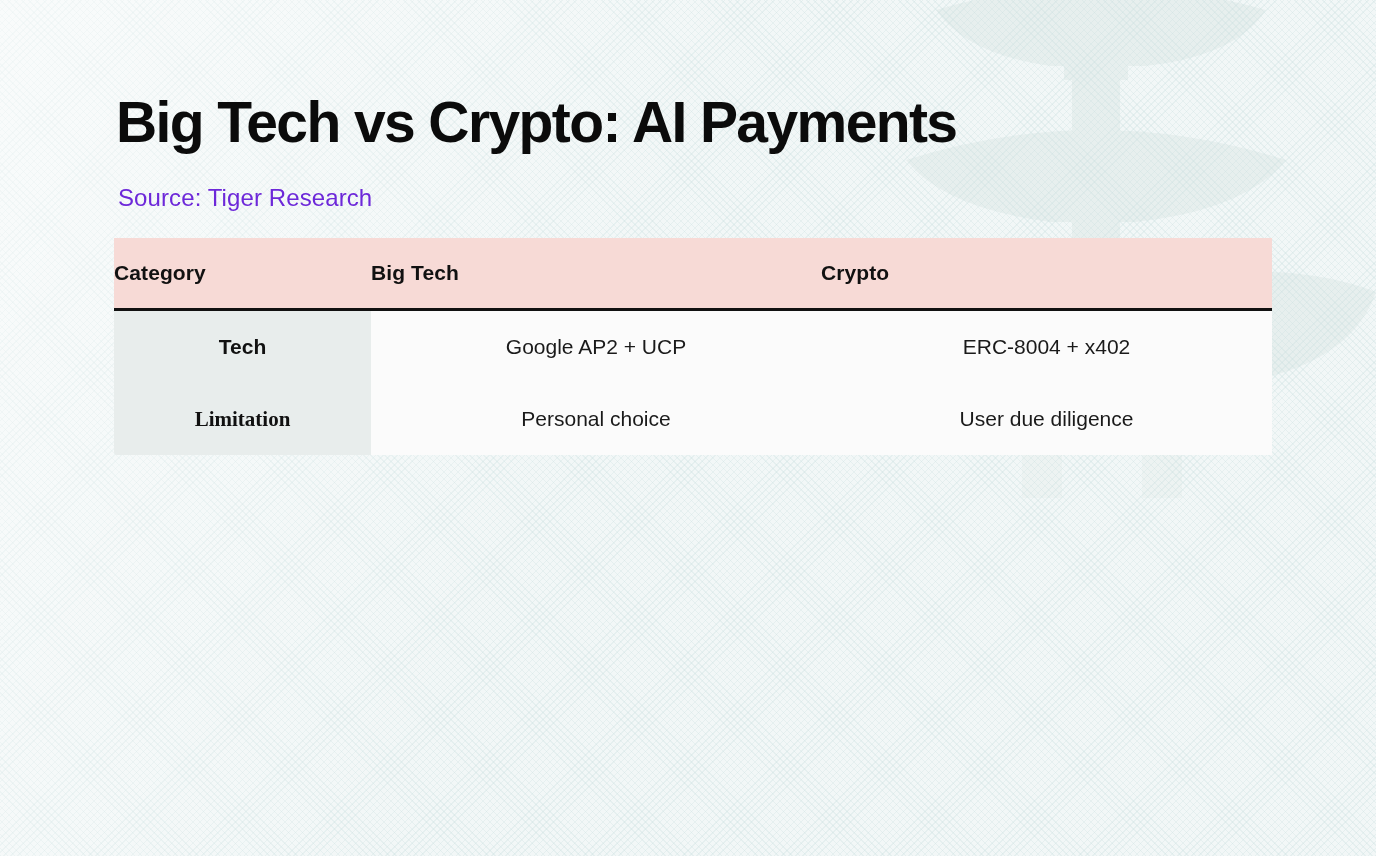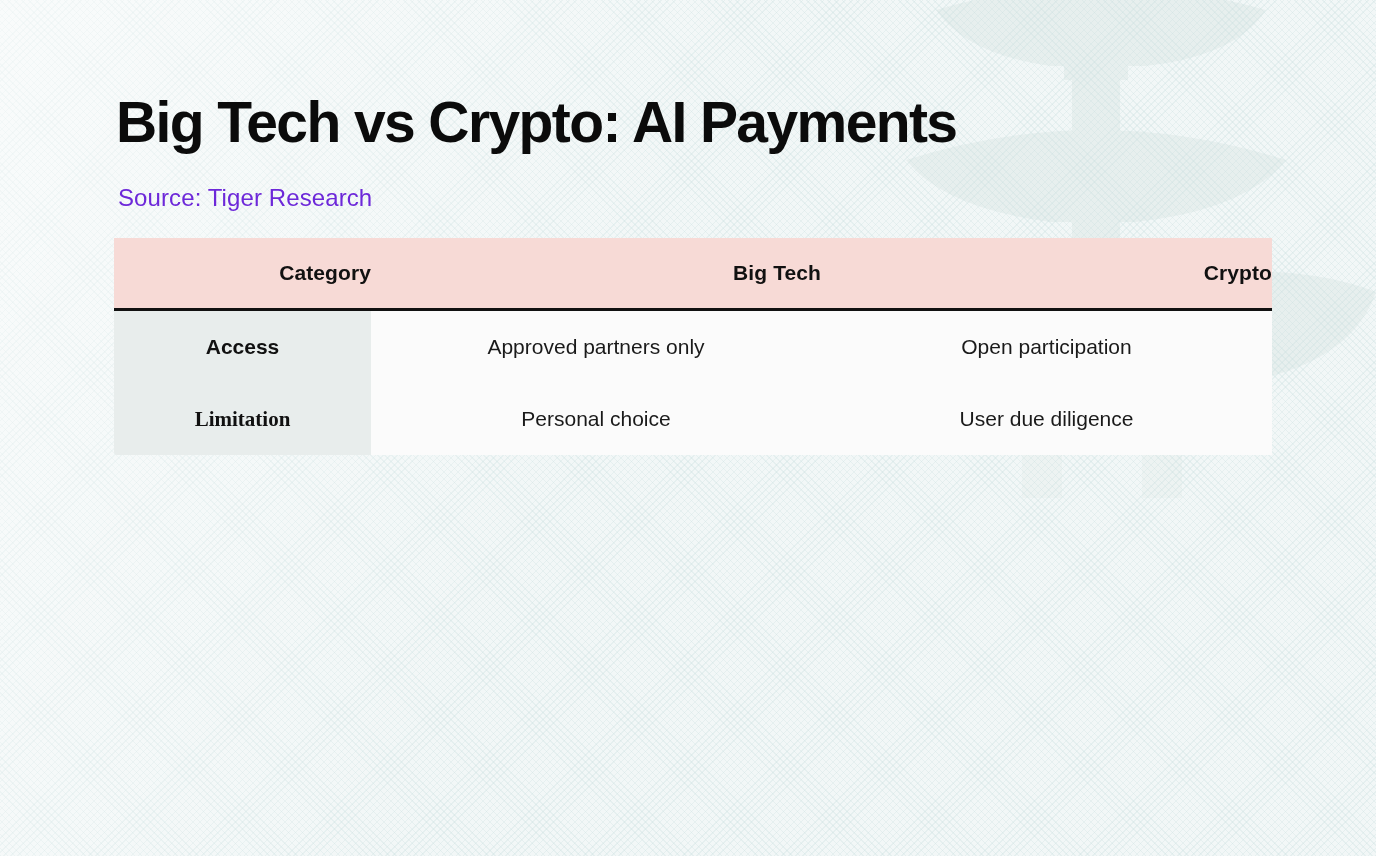--- a/index.html
+++ b/index.html
@@ -87,21 +87,21 @@
   .cmp-table col.c-a    { width: 450px; }
   .cmp-table col.c-b    { width: 451px; }
 
   .cmp-table thead th {
     background-color: #f7dad6;
     border-bottom: 3px solid #111111;
     height: 70px;
     font-size: 21px;
     font-weight: 700;
     color: #111111;
-    text-align: right;
+    text-align: left;
     padding: 0;
     letter-spacing: .1px;
   }
 
   .cmp-table tbody td {
     background-color: #fbfbfb;
     font-size: 21px;
     font-weight: 400;
     color: #1a1a1a;
     text-align: center;
@@ -158,23 +158,23 @@
       </colgroup>
       <thead>
         <tr>
           <th>Category</th>
           <th>Big Tech</th>
           <th>Crypto</th>
         </tr>
       </thead>
       <tbody>
         <tr>
-          <td class="cat">Access</td>
-          <td>Approved partners only</td>
-          <td>Open participation</td>
+          <td class="cat">Tech</td>
+          <td>Google AP2 + UCP</td>
+          <td>ERC-8004 + x402</td>
         </tr>
         <tr>
           <td class="cat">Limitation</td>
           <td>Personal choice</td>
           <td>User due diligence</td>
         </tr>
       </tbody>
     </table>
   </div>
 

